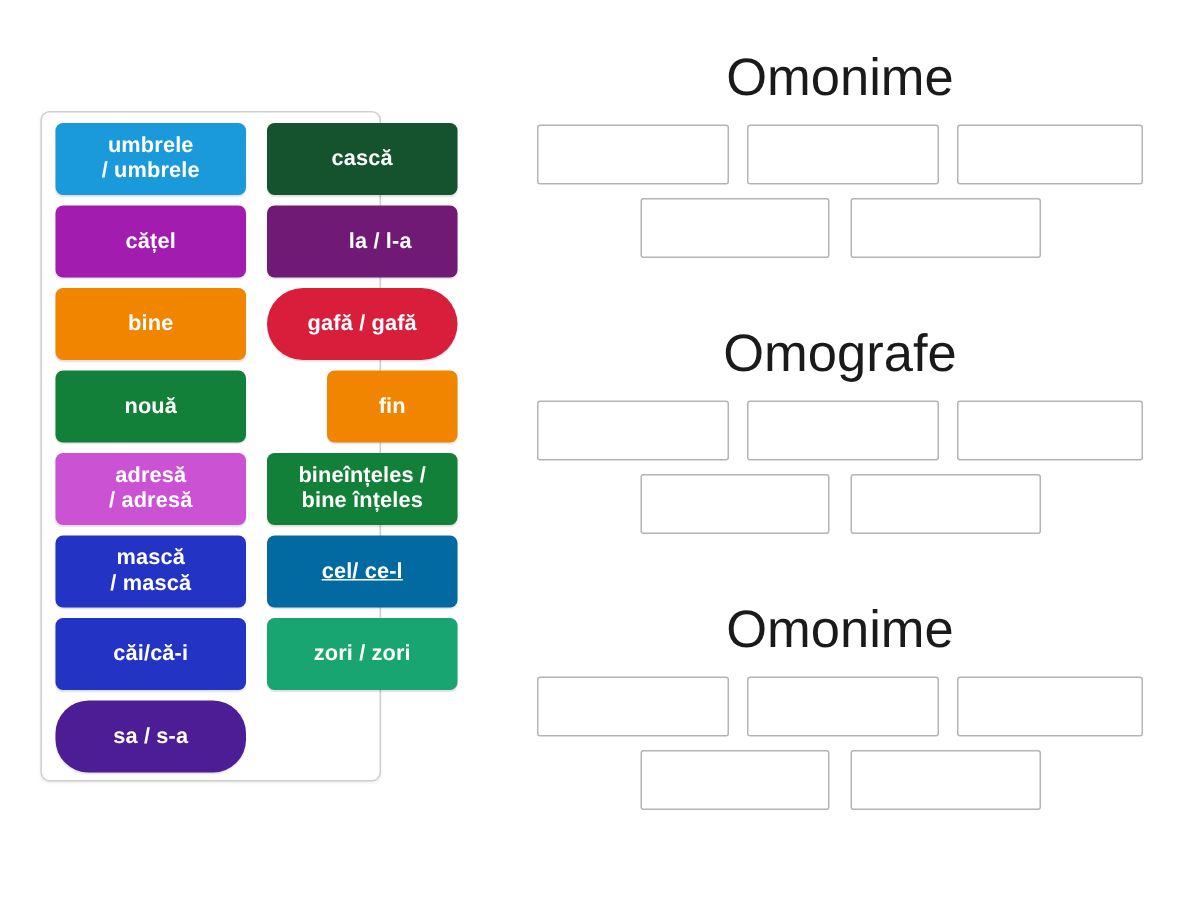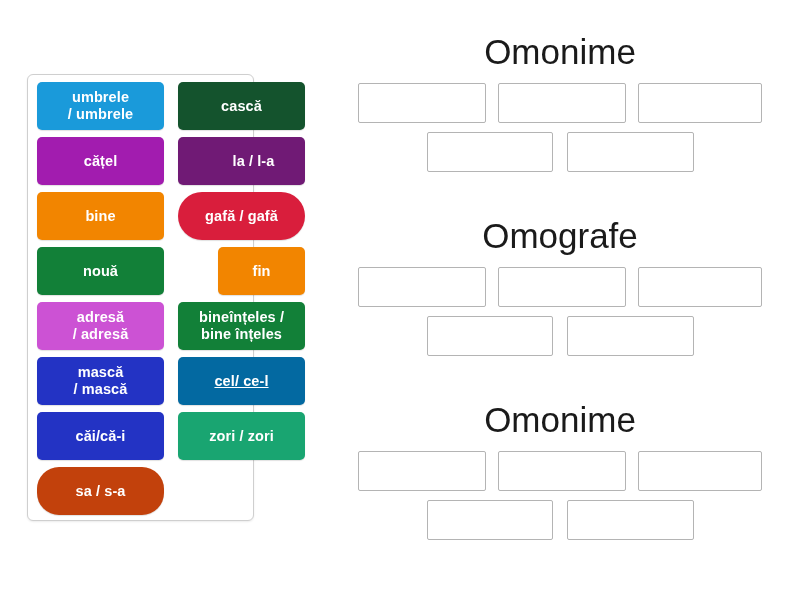--- a/index.html
+++ b/index.html
@@ -170,21 +170,21 @@
       <div class="tile" style="background: rgb(35, 51, 196);">
         <div>
           <span>căi/că-i</span>
         </div>
       </div>
       <div class="tile" style="background: rgb(25, 165, 113);">
         <div>
           <span>zori / zori</span>
         </div>
       </div>
-      <div class="tile" style="background: #c2410c; border-radius: 22px;">
+      <div class="tile" style="background: #4c1d95; border-radius: 22px;">
         <div>
           <span>sa / s-a</span>
         </div>
       </div>
     </div>
 </div>
 
 <div class="category" id="cat-0">
   <div class="cat-title">Omonime</div>
   <div class="slot-row row-top">

